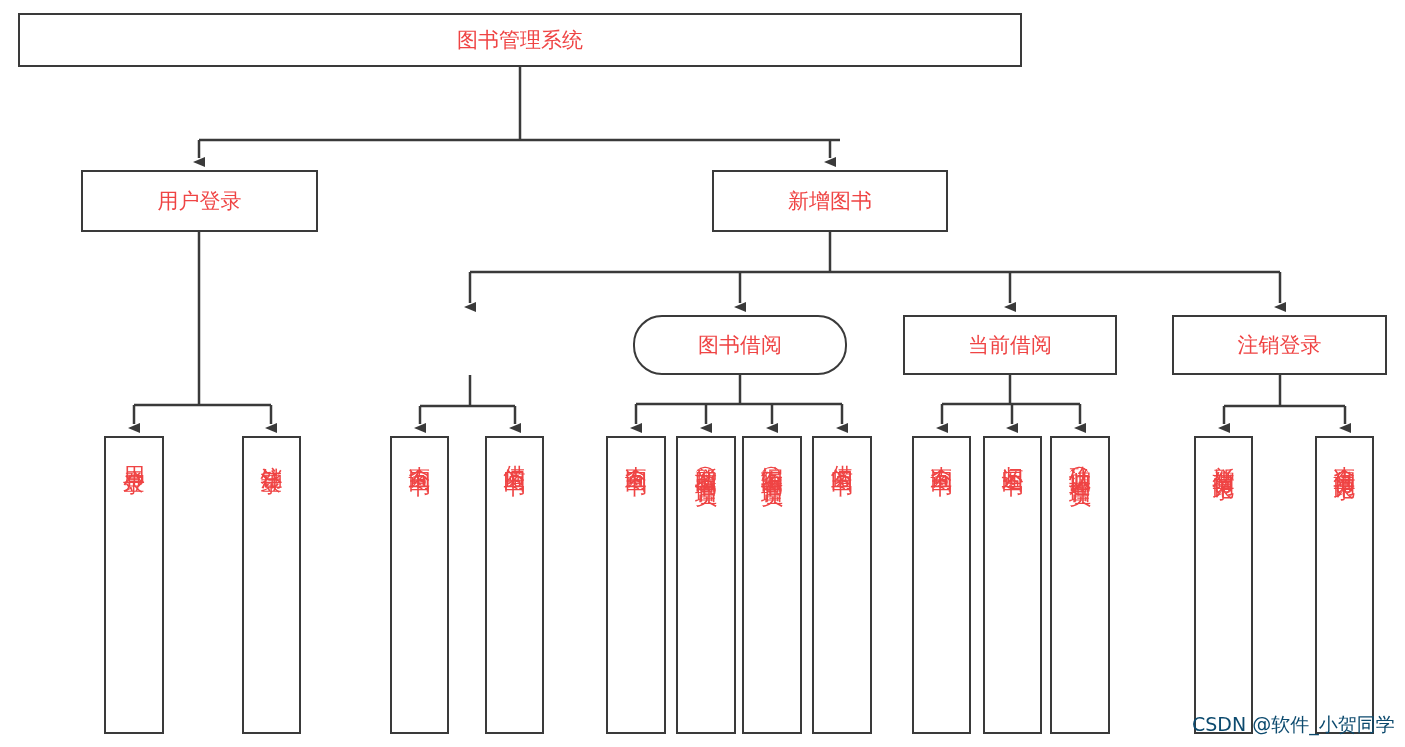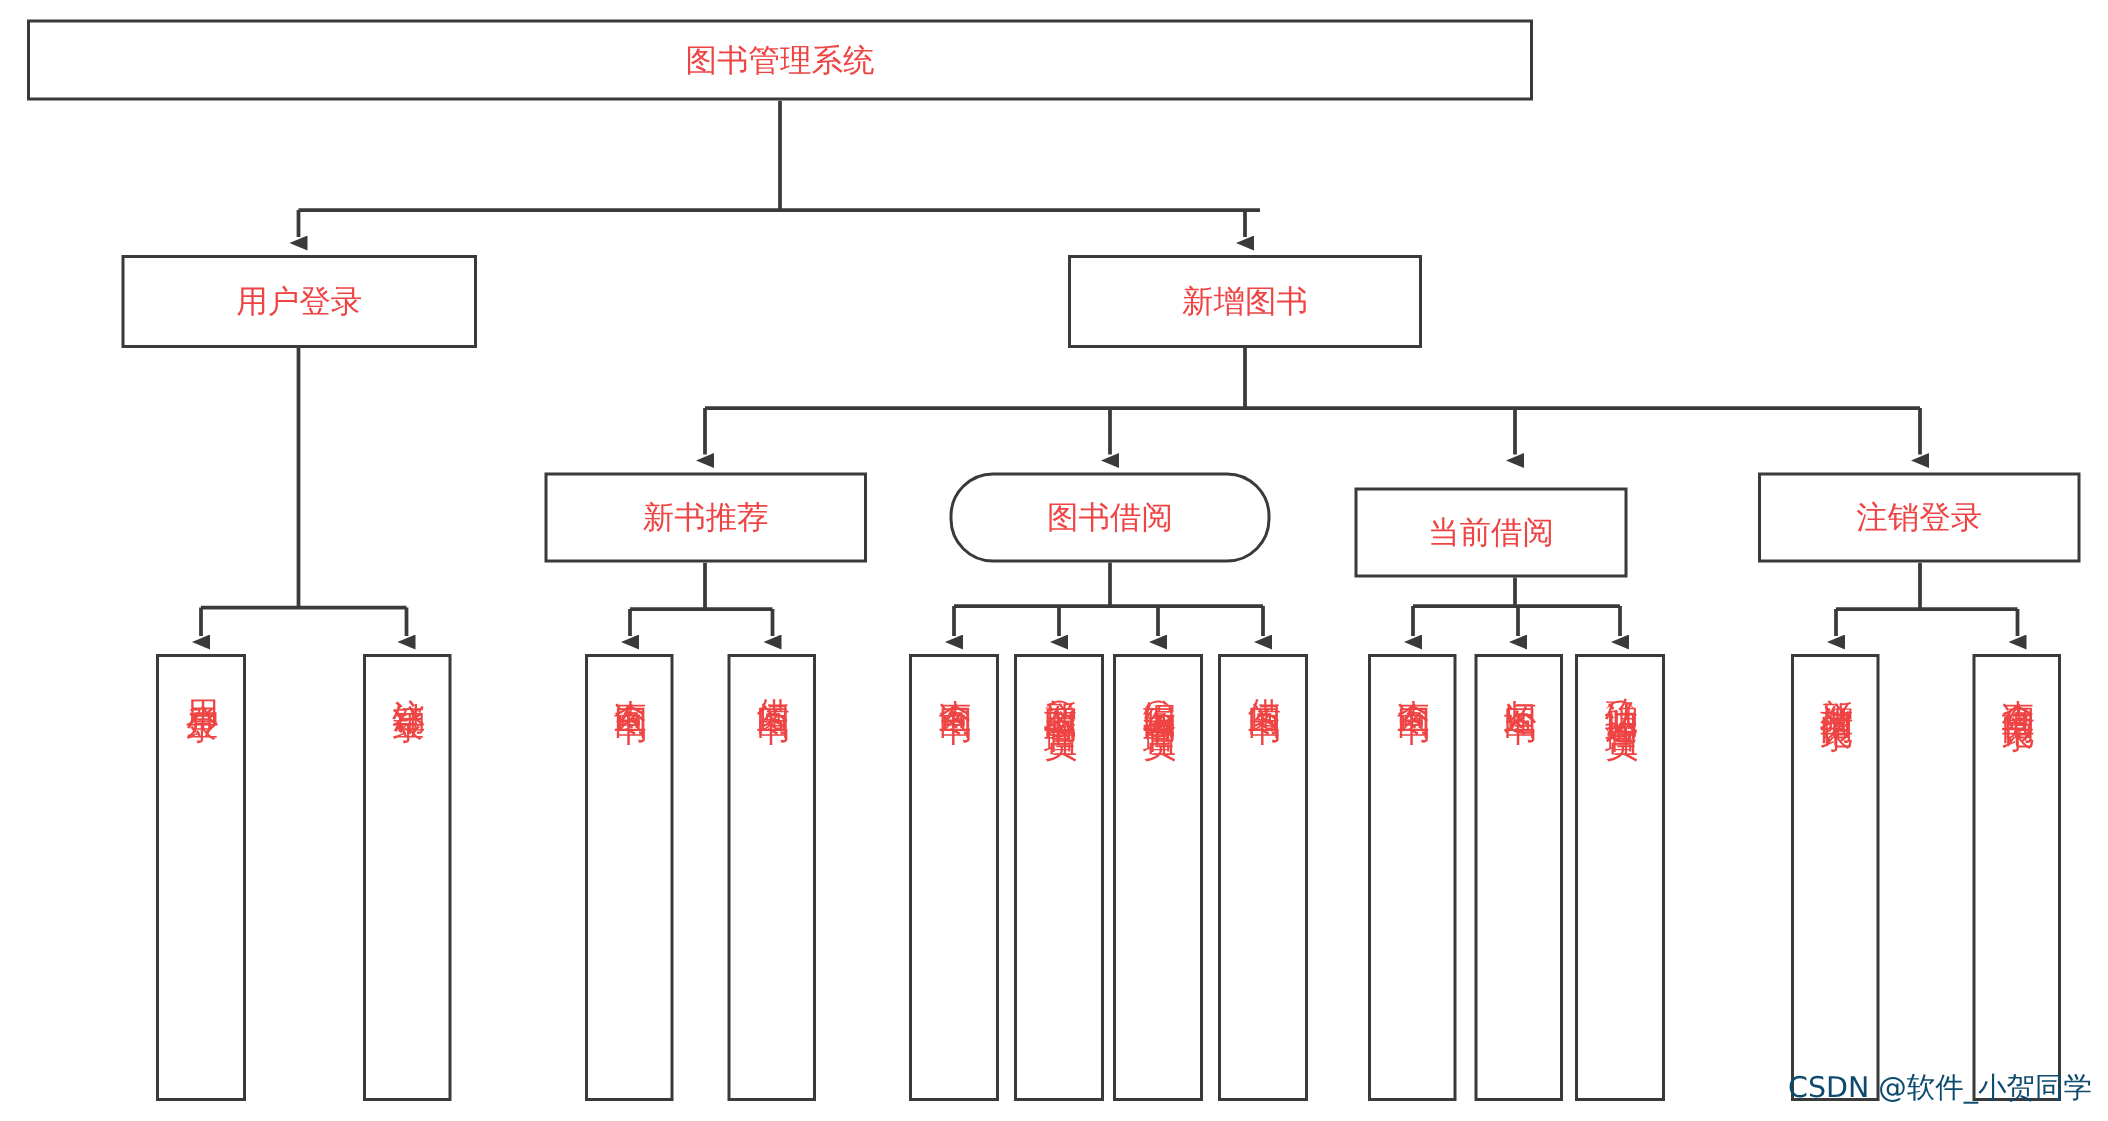--- a/index.html
+++ b/index.html
@@ -122,27 +122,24 @@
     <span class="node-label">图书管理系统</span>
   </div>
 
   <div class="node horiz" style="left:81px;top:170px;width:237px;height:62px;">
     <span class="node-label">用户登录</span>
   </div>
   <div class="node horiz" style="left:712px;top:170px;width:236px;height:62px;">
     <span class="node-label">新增图书</span>
   </div>
 
-  <div class="node horiz" style="left:363px;top:315px;width:215px;height:60px;">
-    <span class="node-label">新书推荐</span>
-  </div>
   <div class="node horiz" style="left:633px;top:315px;width:214px;height:60px;border-radius:29px;">
     <span class="node-label">图书借阅</span>
   </div>
-  <div class="node horiz" style="left:903px;top:315px;width:182px;height:60px;margin-top:10px;">
+  <div class="node horiz" style="left:903px;top:315px;width:214px;height:60px;">
     <span class="node-label">当前借阅</span>
   </div>
   <div class="node horiz" style="left:1172px;top:315px;width:215px;height:60px;">
     <span class="node-label">注销登录</span>
   </div>
 
   <div class="node vert" style="left:104px;top:436px;width:60px;height:298px;">
     <span class="node-label">用户登录</span>
   </div>
   <div class="node vert" style="left:242px;top:436px;width:59px;height:298px;">

